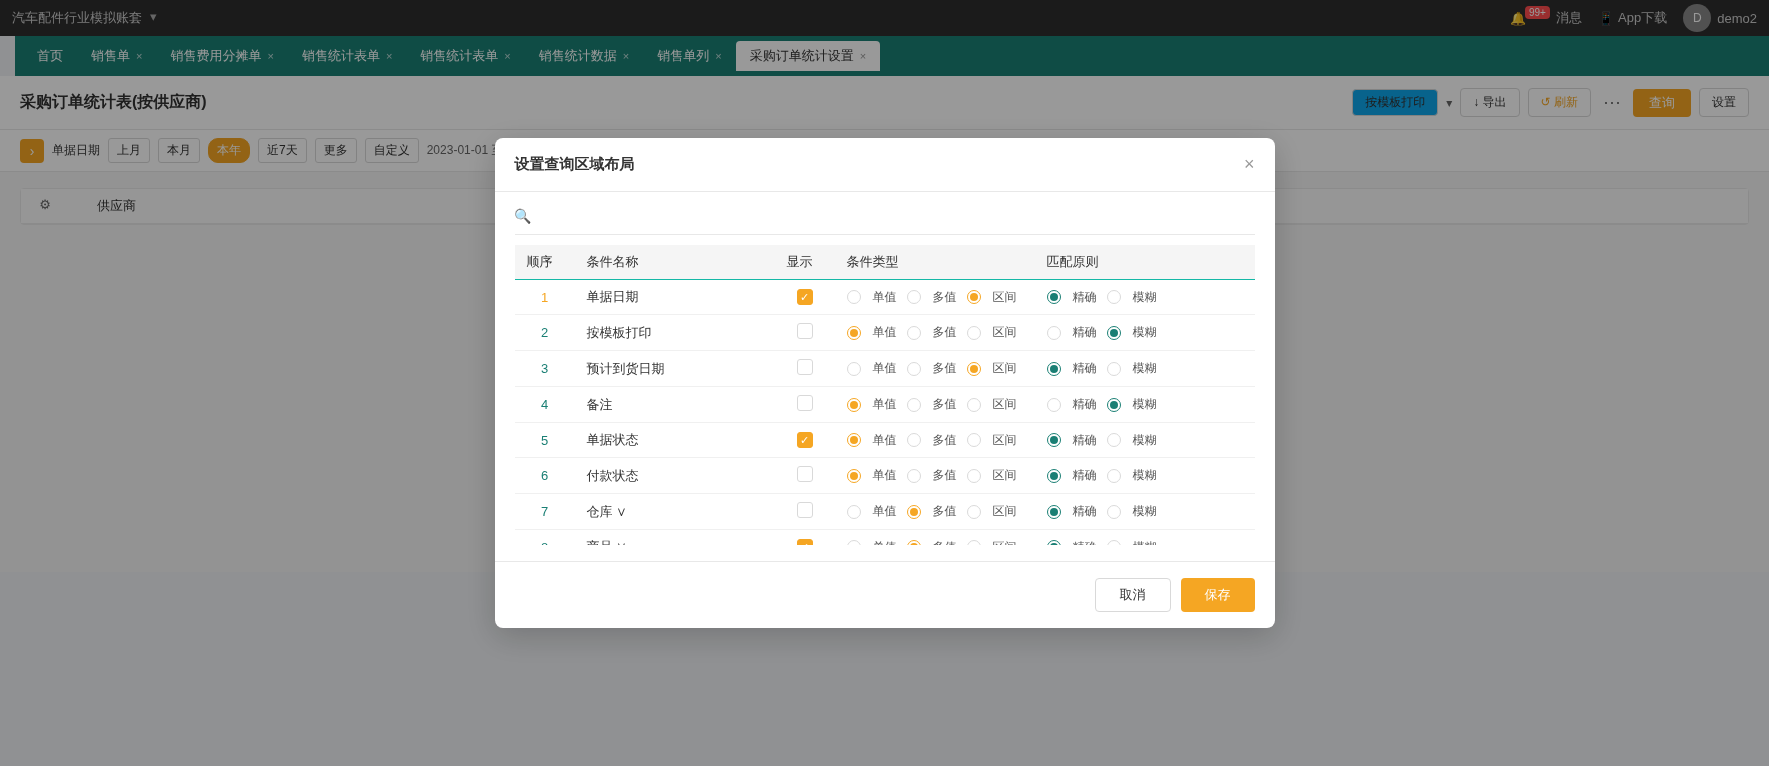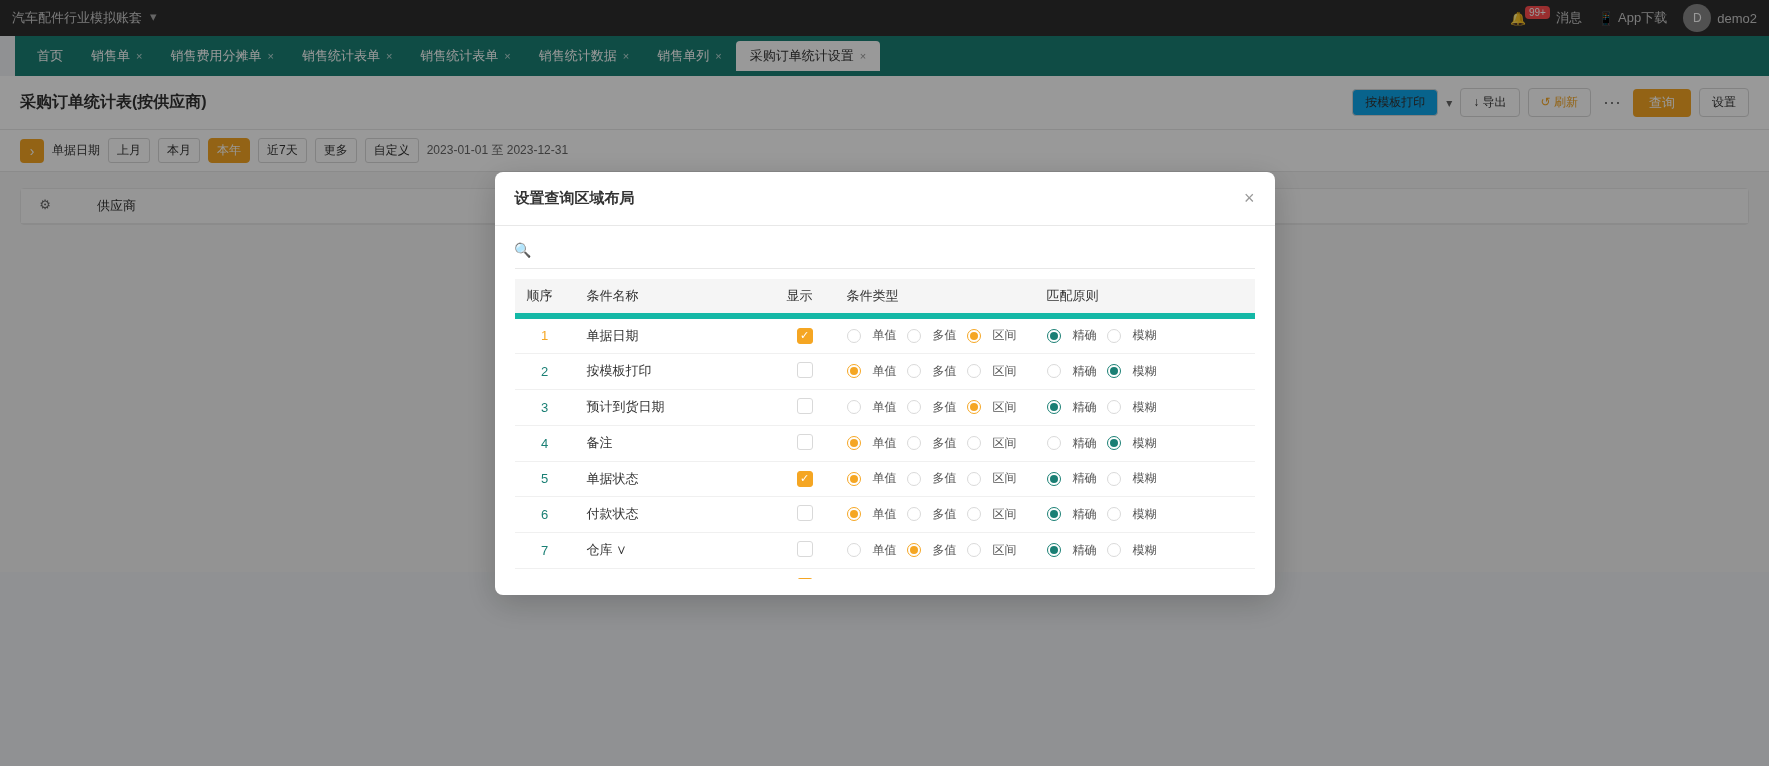--- a/index.html
+++ b/index.html
@@ -75,21 +75,21 @@
       background: #fff;
       padding: 8px 20px;
       border-bottom: 1px solid #e8e8e8;
       display: flex;
       align-items: center;
       gap: 8px;
     }
     .filter-toggle { width: 24px; height: 24px; background: #f5a623; color: #fff; border: none; border-radius: 4px; cursor: pointer; font-size: 14px; display: flex; align-items: center; justify-content: center; }
     .date-label { font-size: 12px; color: #333; }
     .date-btn { padding: 3px 8px; border: 1px solid #d9d9d9; background: #fff; border-radius: 3px; cursor: pointer; font-size: 12px; color: #333; text-align: center; }
-    .date-btn.active { background: #f5a623; color: #fff; border-color: #f5a623; border-radius: 4px; }
+    .date-btn.active { background: #f5a623; color: #fff; border-color: #f5a623; border-radius: 10px; }
     .date-range { font-size: 12px; color: #666; }
 
     
     .content-area {
       padding: 16px 20px;
       background: #f5f5f5;
       min-height: 400px;
     }
     .table-container {
       background: #fff;
@@ -160,21 +160,21 @@
     
     .config-table { flex: 1; overflow-y: auto; }
     .config-table table { width: 100%; border-collapse: collapse; }
     .config-table th {
       background: #f5f5f5;
       padding: 8px 12px;
       text-align: left;
       font-size: 13px;
       color: #333;
       font-weight: 500;
-      border-bottom: 6px solid #14b8a6;
+      border-bottom: 1px solid #14b8a6;
     }
     .config-table td {
       padding: 8px 12px;
       border-bottom: 1px solid #f0f0f0;
       font-size: 13px;
       color: #333;
       vertical-align: middle;
     }
     .order-num { color: #1a7f74; font-weight: 500; }
     .order-num-1 { color: #f5a623; font-weight: 500; }
@@ -642,14 +642,18 @@
                       </label>
                     </div>
                   </td>
                 </tr>
               </tbody>
           </table>
         </div>
       </div>
     </div>
 
+    <div class="dialog-footer">
+      <button class="btn-cancel">取消</button>
+      <button class="btn-save">保存</button>
+    </div>
   </div>
 </div>
 
 </body></html>

